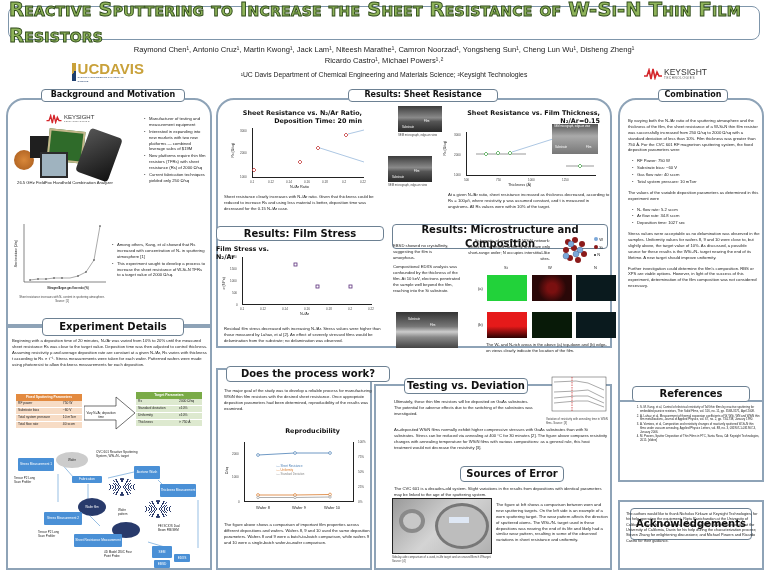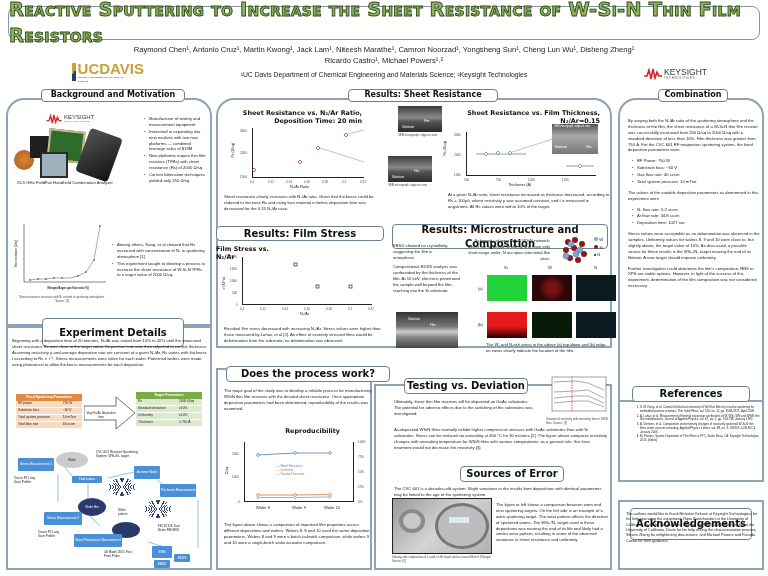--- a/index.html
+++ b/index.html
@@ -105,21 +105,21 @@
   <div class="abs" style="left:14px;top:63px;width:80px;font-size:2.6px;text-align:center;font-weight:bold">Nitrogen/Argon gas flow ratio (%)</div>
 </div>
 <div class="abs cap" style="left:16px;top:296px;width:92px;text-align:center">Sheet resistance increases with N₂ content in sputtering atmosphere. Source: [1]</div>
 
 <ul class="abs b txt" style="left:112px;top:242px;width:94px">
   <li>Among others, Kang, et al showed that Rs increased with concentration of N₂ in sputtering atmosphere [1]</li>
   <li>This experiment sought to develop a process to increase the sheet resistance of W-Si-N TFRs to a target value of 2000 Ω/sq.</li>
 </ul>
 
 <div class="abs panel sq" style="left:6px;top:326px;width:206px;height:244px"></div>
-<div class="abs hdr big" style="left:42px;top:318px;width:142px;height:29px">Experiment Details</div>
+<div class="abs hdr big" style="left:42px;top:318px;width:142px;height:18px">Experiment Details</div>
 <div class="abs txt" style="left:12px;top:338px;width:196px">Beginning with a deposition time of 20 minutes, N₂/Ar was varied from 10% to 20% until the measured sheet resistance Rs was close to the target value. Deposition time was then adjusted to control thickness. Assuming resistivity ρ and average deposition rate are constant at a given N₂/Ar, Rs varies with thickness t according to Rs ∝ t⁻¹. Stress measurements were taken for each wafer. Patterned wafers were made using photoresist to allow thickness measurements for each deposition.</div>
 
 <div class="abs" style="left:16px;top:394px;width:66px">
   <div style="background:#e38a3f;color:#fff;font-size:3.4px;font-weight:bold;text-align:center;padding:1px 0">Fixed Sputtering Parameters</div>
   <table class="tbl" style="width:100%;background:#f7dcc5">
     <tbody>
         <tr>
           <td>RF power</td>
           <td>750 W</td>
         </tr>

